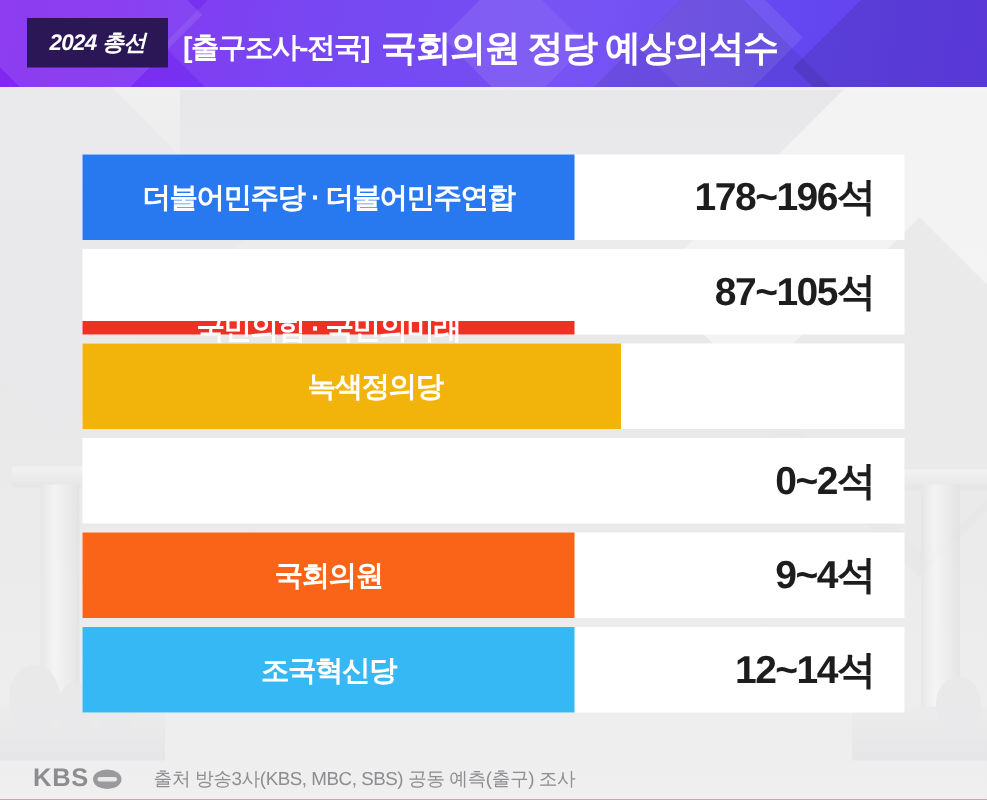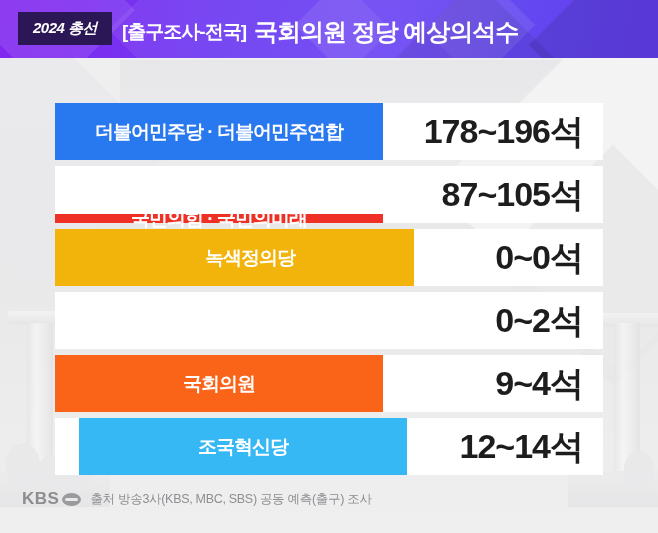--- a/index.html
+++ b/index.html
@@ -173,33 +173,33 @@
     letter-spacing: -1px;
     white-space: nowrap;
   }
   .row-seats {
     flex: 1;
     display: flex;
     align-items: center;
     justify-content: flex-end;
     padding-right: 20px;
     color: #1d1d1d;
-    font-size: 34px;
+    font-size: 26px;
     font-weight: bold;
     letter-spacing: -1px;
     white-space: nowrap;
   }
 
   
   .footer {
     position: absolute;
-    left: 22px; bottom: 24px;
-    display: flex;
-    align-items: center;
-    gap: 9px;
+    left: 22px; bottom: 4px;
+    display: flex;
+    align-items: center;
+    gap: 21px;
   }
   .kbs-logo {
     display: flex;
     align-items: center;
     gap: 3px;
   }
   .kbs-text {
     font-size: 17px;
     font-weight: bold;
     color: #8d8d90;
@@ -276,34 +276,33 @@
       <div class="row-seats">178~196석</div>
     </div>
 
     <div class="row">
       <div class="row-party" style="background: rgb(238, 49, 36); margin-top: 48px;">국민의힘 · 국민의미래</div>
       <div class="row-seats">87~105석</div>
     </div>
 
     <div class="row">
       <div class="row-party" style="background: rgb(242, 179, 10); padding-left: 31px;">녹색정의당</div>
-      <div class="row-seats">0~0석</div>
     </div>
 
     <div class="row">
       <div class="row-seats">0~2석</div>
     </div>
 
     <div class="row">
       <div class="row-party" style="background: rgb(250, 100, 24);">국회의원</div>
       <div class="row-seats">9~4석</div>
     </div>
 
     <div class="row">
-      <div class="row-party" style="background: rgb(54, 184, 245); margin-left: 24px;">조국혁신당</div>
+      <div class="row-party" style="background: rgb(54, 184, 245);">조국혁신당</div>
       <div class="row-seats">12~14석</div>
     </div>
 
   </div>
 
   <div class="footer">
     <div class="kbs-logo">
       <span class="kbs-text">KBS</span>
       <span class="kbs-mark"></span>
     </div>

